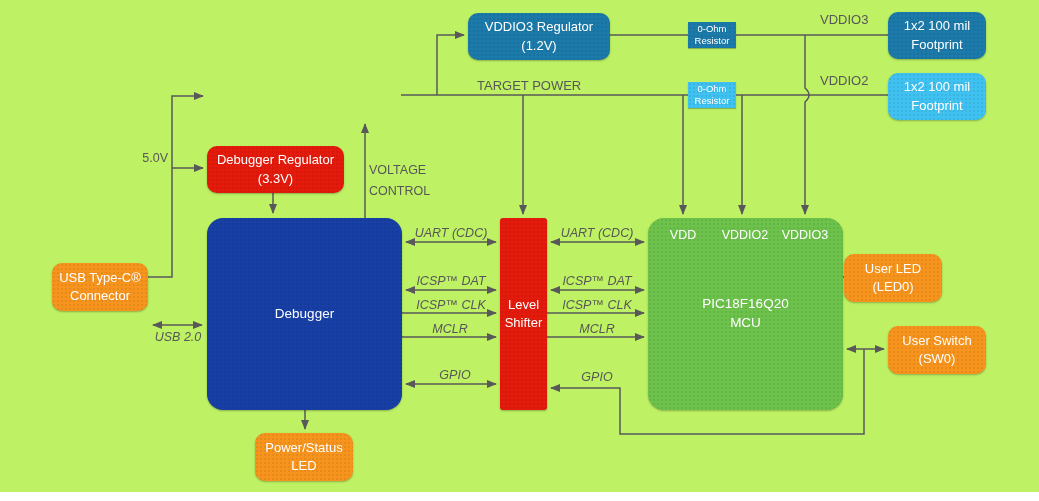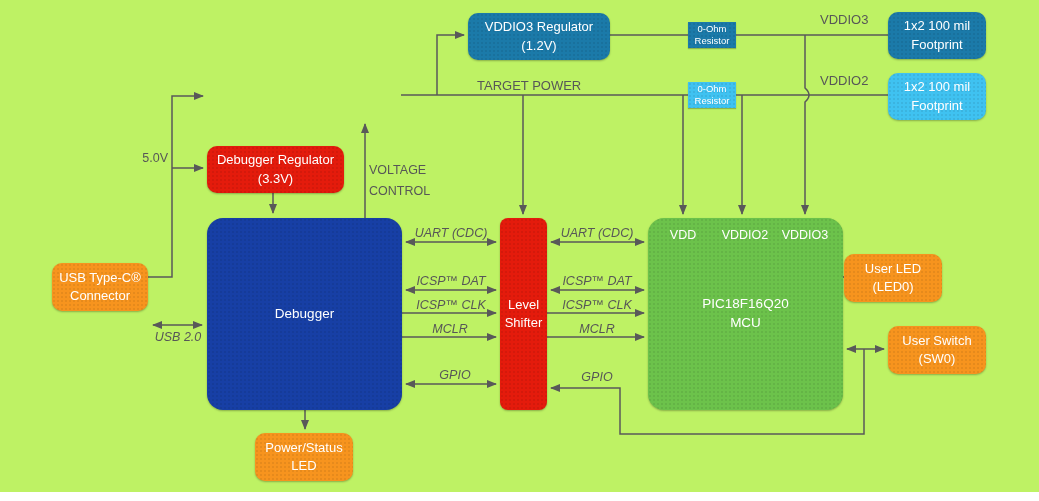--- a/index.html
+++ b/index.html
@@ -31,21 +31,21 @@
   
   #b-vddio3reg{left:468px;top:13px;width:142px;height:47px;}
   #b-res3{left:688px;top:22px;width:48px;height:26px;}
   #b-fp3{left:888px;top:12px;width:98px;height:47px;}
   #b-adjreg{left:207px;top:72px;width:194px;height:48px;}
   #b-res2{left:688px;top:82px;width:48px;height:26px;}
   #b-fp2{left:888px;top:73px;width:98px;height:47px;}
   #b-dbgreg{left:207px;top:146px;width:137px;height:47px;}
   #b-usb{left:52px;top:263px;width:96px;height:48px;align-items:center;}
   #b-debugger{left:207px;top:218px;width:195px;height:192px;}
-  #b-shifter{left:500px;top:218px;width:47px;height:192px;border-radius:8px;}
+  #b-shifter{left:500px;top:218px;width:47px;height:192px;border-radius:3px;}
   #b-mcu{left:648px;top:218px;width:195px;height:192px;}
   #b-uled{left:844px;top:254px;width:98px;height:48px;}
   #b-usw{left:888px;top:326px;width:98px;height:48px;}
   #b-pled{left:255px;top:433px;width:98px;height:48px;}
   
   #l-v50{left:136px;top:151px;width:32px;text-align:right;}
   #l-usb20{left:178px;top:330px;}
   #l-tp{left:477px;top:78px;font-size:13px;}
   #l-vc{left:369px;top:152px;margin-top:8px;}
   #l-vddio3{left:820px;top:12px;font-size:13px;}

